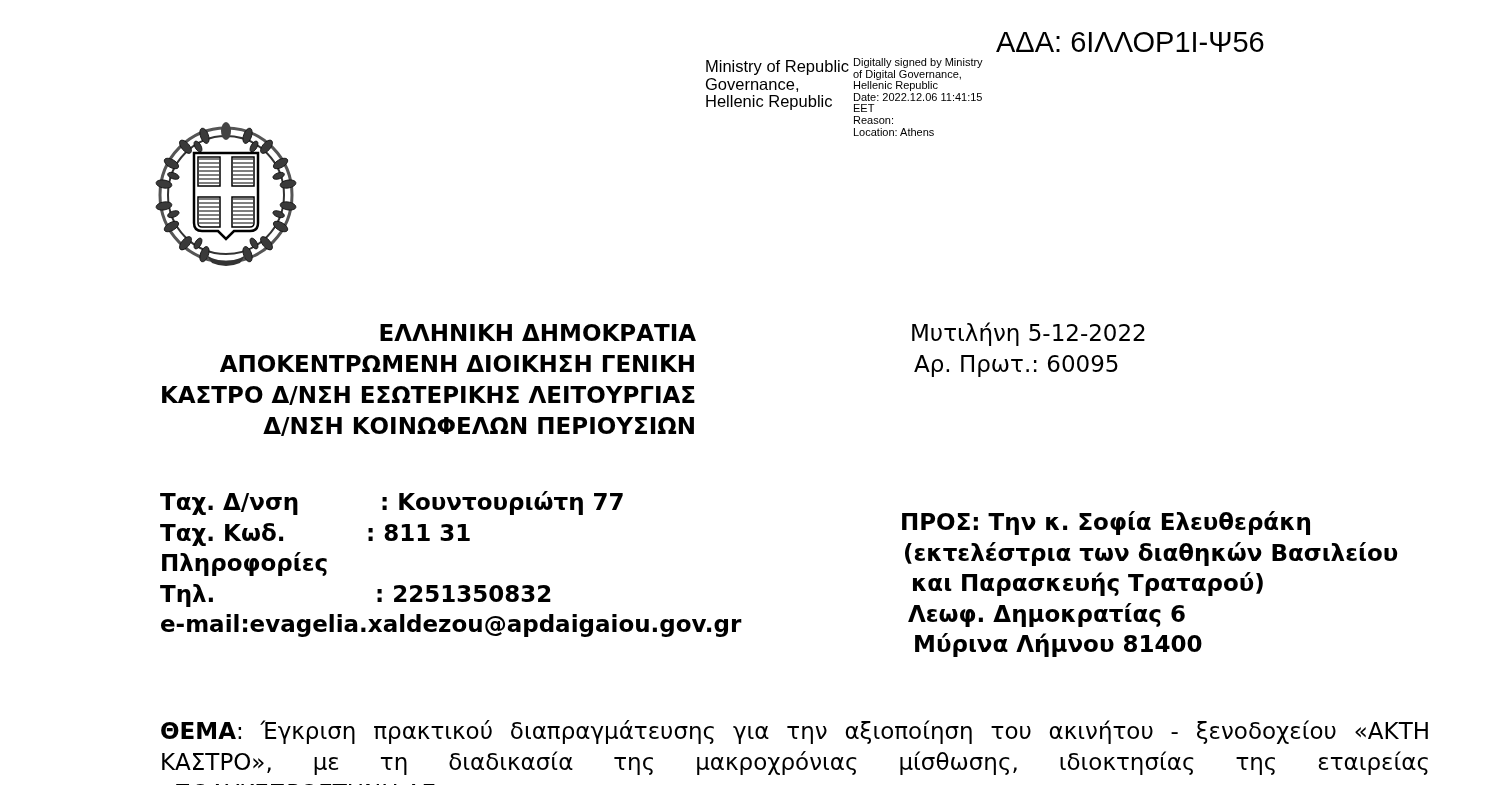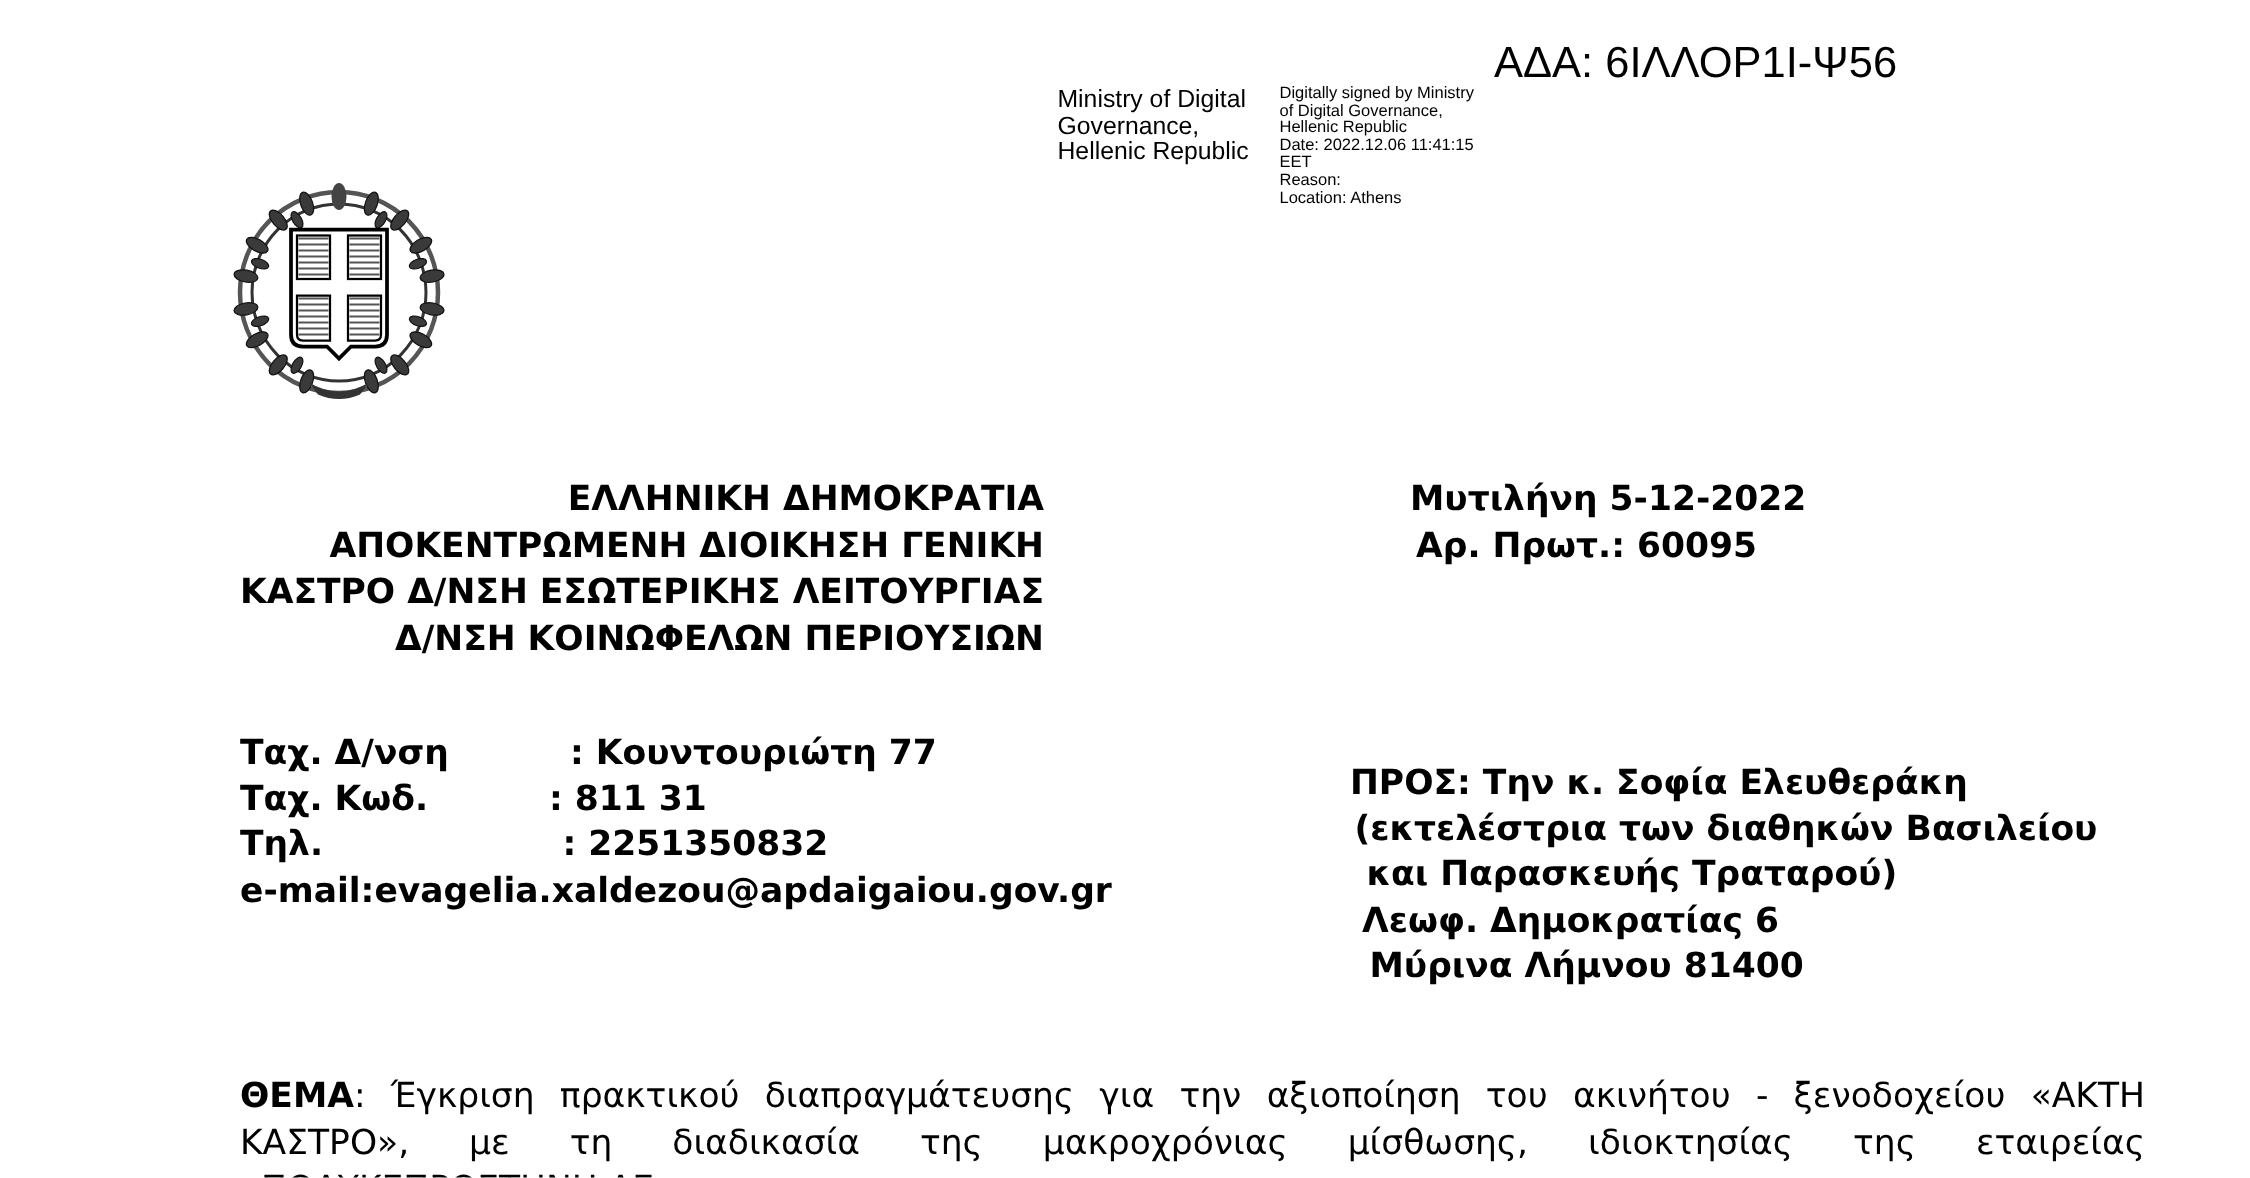--- a/index.html
+++ b/index.html
@@ -24,22 +24,22 @@
       font-family: "Liberation Sans", sans-serif;
       font-size: 11px; line-height: 11.6px;
     }
     .line { display: block; }
     .emblem { left: 154px; top: 121px; width: 144px; height: 148px; }
     .hdr {
       left: 160px; top: 318px;
       font-size: 23px; line-height: 31px; font-weight: bold; text-align: right;
     }
     .dateblk {
-      left: 940px; top: 318px;
-      font-size: 23px; line-height: 31px; font-weight: bold;
+      left: 910px; top: 318px;
+      font-size: 23px; line-height: 31px; font-weight: normal;
     }
     .contact {
       left: 160px; top: 487px;
       font-size: 23px; line-height: 30.5px; font-weight: bold;
     }
     .contact .row { display: flex; }
     .contact .lbl { display: inline-block; }
     .recip {
       left: 900px; top: 507px;
       font-size: 23px; line-height: 30.5px; font-weight: bold;
@@ -51,21 +51,21 @@
     }
     .subject .line { text-align: justify; text-align-last: justify; }
     .subject .line.first { text-align-last: justify; }
   </style>
 </head>
 <body>
 
 <div class="abs ada">ΑΔΑ: 6ΙΛΛΟΡ1Ι-Ψ56</div>
 
 <div class="abs signer">
-  <span class="line">Ministry of Digital</span>
+  <span class="line">Ministry of Republic</span>
   <span class="line">Governance,</span>
   <span class="line">Hellenic Republic</span>
 </div>
 
 <div class="abs sig-details">
   <span class="line">Digitally signed by Ministry</span>
   <span class="line">of Digital Governance,</span>
   <span class="line">Hellenic Republic</span>
   <span class="line">Date: 2022.12.06 11:41:15</span>
   <span class="line">EET</span>
@@ -147,20 +147,21 @@
 <div class="abs contact">
   <div class="row">
     <span class="lbl" style="width:220px">Ταχ. Δ/νση</span>
     <span>: Κουντουριώτη 77</span>
   </div>
   <div class="row">
     <span class="lbl" style="width:206px">Ταχ. Κωδ.</span>
     <span>: 811 31</span>
   </div>
   <div class="row">
+    <span class="lbl" style="width:211px">Πληροφορίες</span>
   </div>
   <div class="row">
     <span class="lbl" style="width:215px">Τηλ.</span>
     <span>: 2251350832</span>
   </div>
   <div class="row">
     <span>e-mail:</span>
     <span>evagelia.xaldezou@apdaigaiou.gov.gr</span>
   </div>
 </div>

